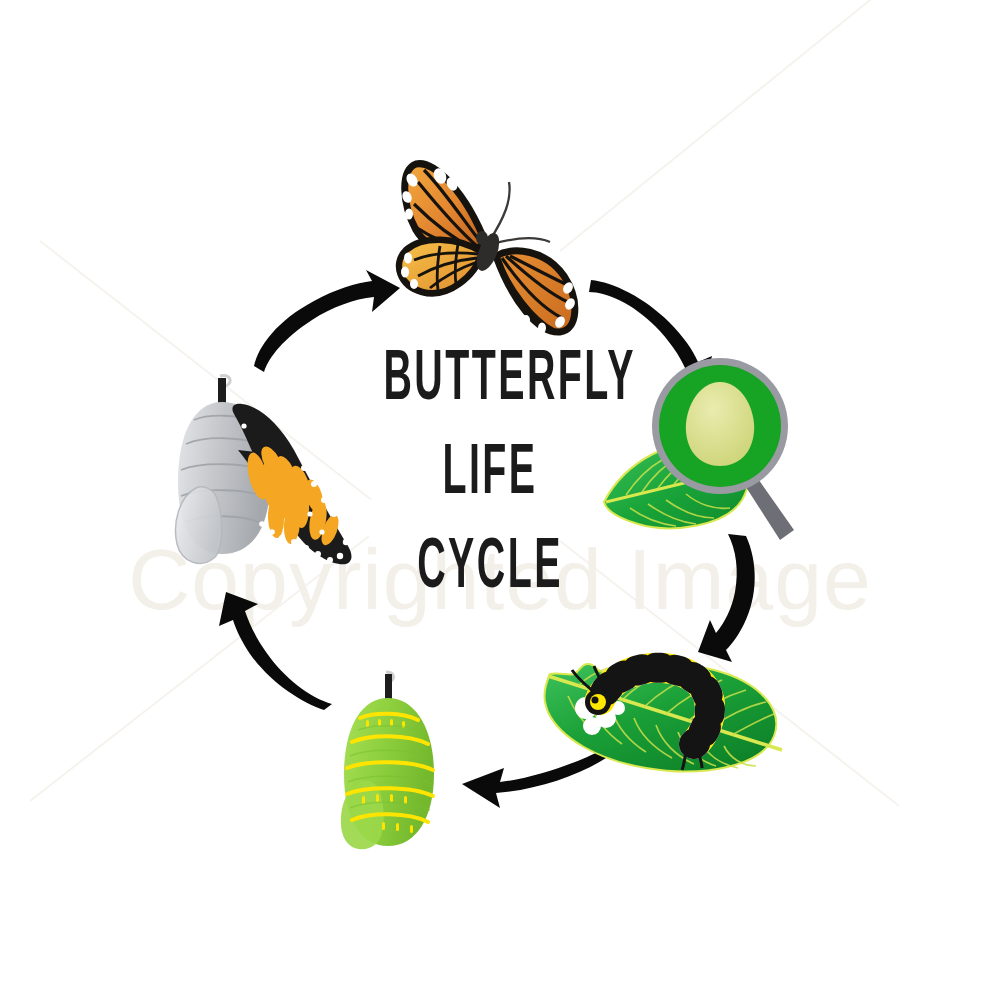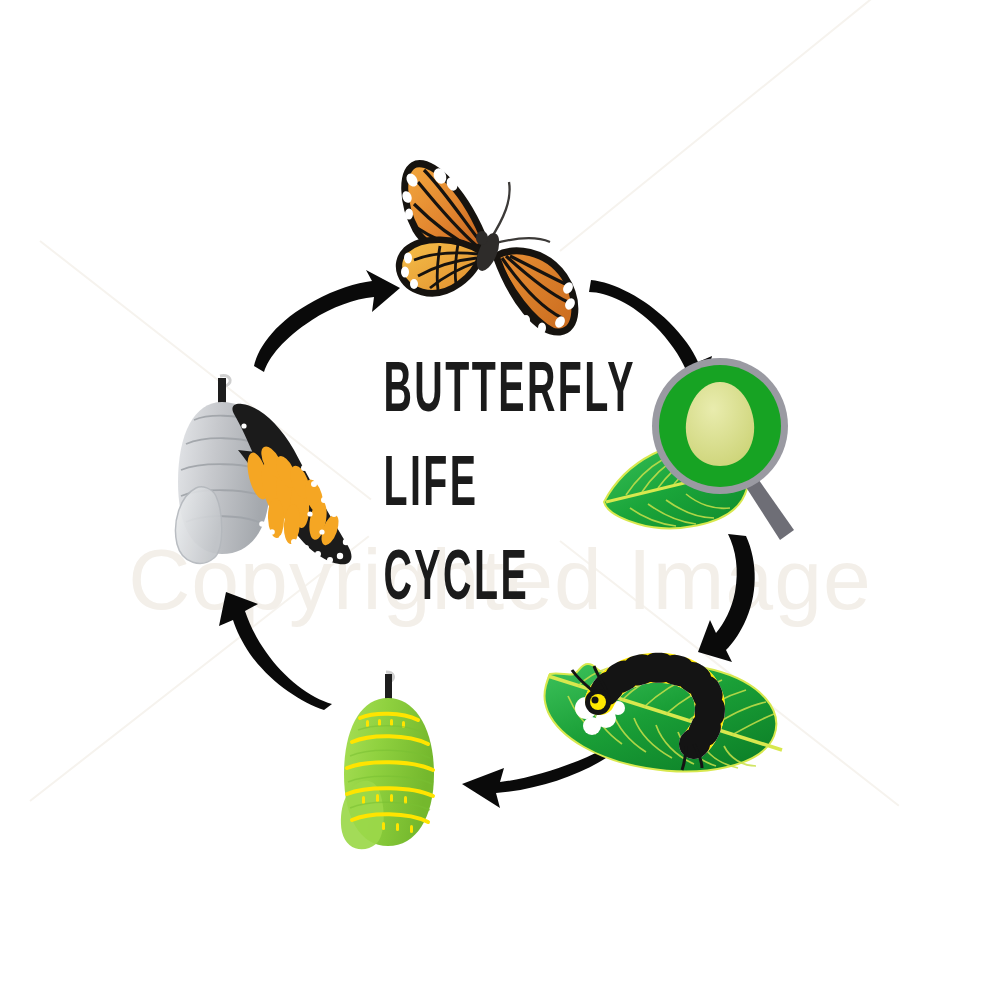--- a/index.html
+++ b/index.html
@@ -94,23 +94,23 @@
     height: 2px;
     transform-origin: left center;
     pointer-events: none;
     z-index: 1;
   }
 
   
   #center-title {
     position: absolute;
     left: 360px;
-    top: 264px;
+    top: 252px;
     width: 260px;
-    text-align: left;
+    text-align: center;
     z-index: 6;
   }
   .title-line {
     color: #1b1b1b;
     font-family: "Liberation Sans Narrow", "Liberation Sans", sans-serif;
     font-weight: bold;
     font-size: 48px;
     line-height: 1.0;
     letter-spacing: 3px;
     transform: scaleY(1.45) scaleX(0.82);

